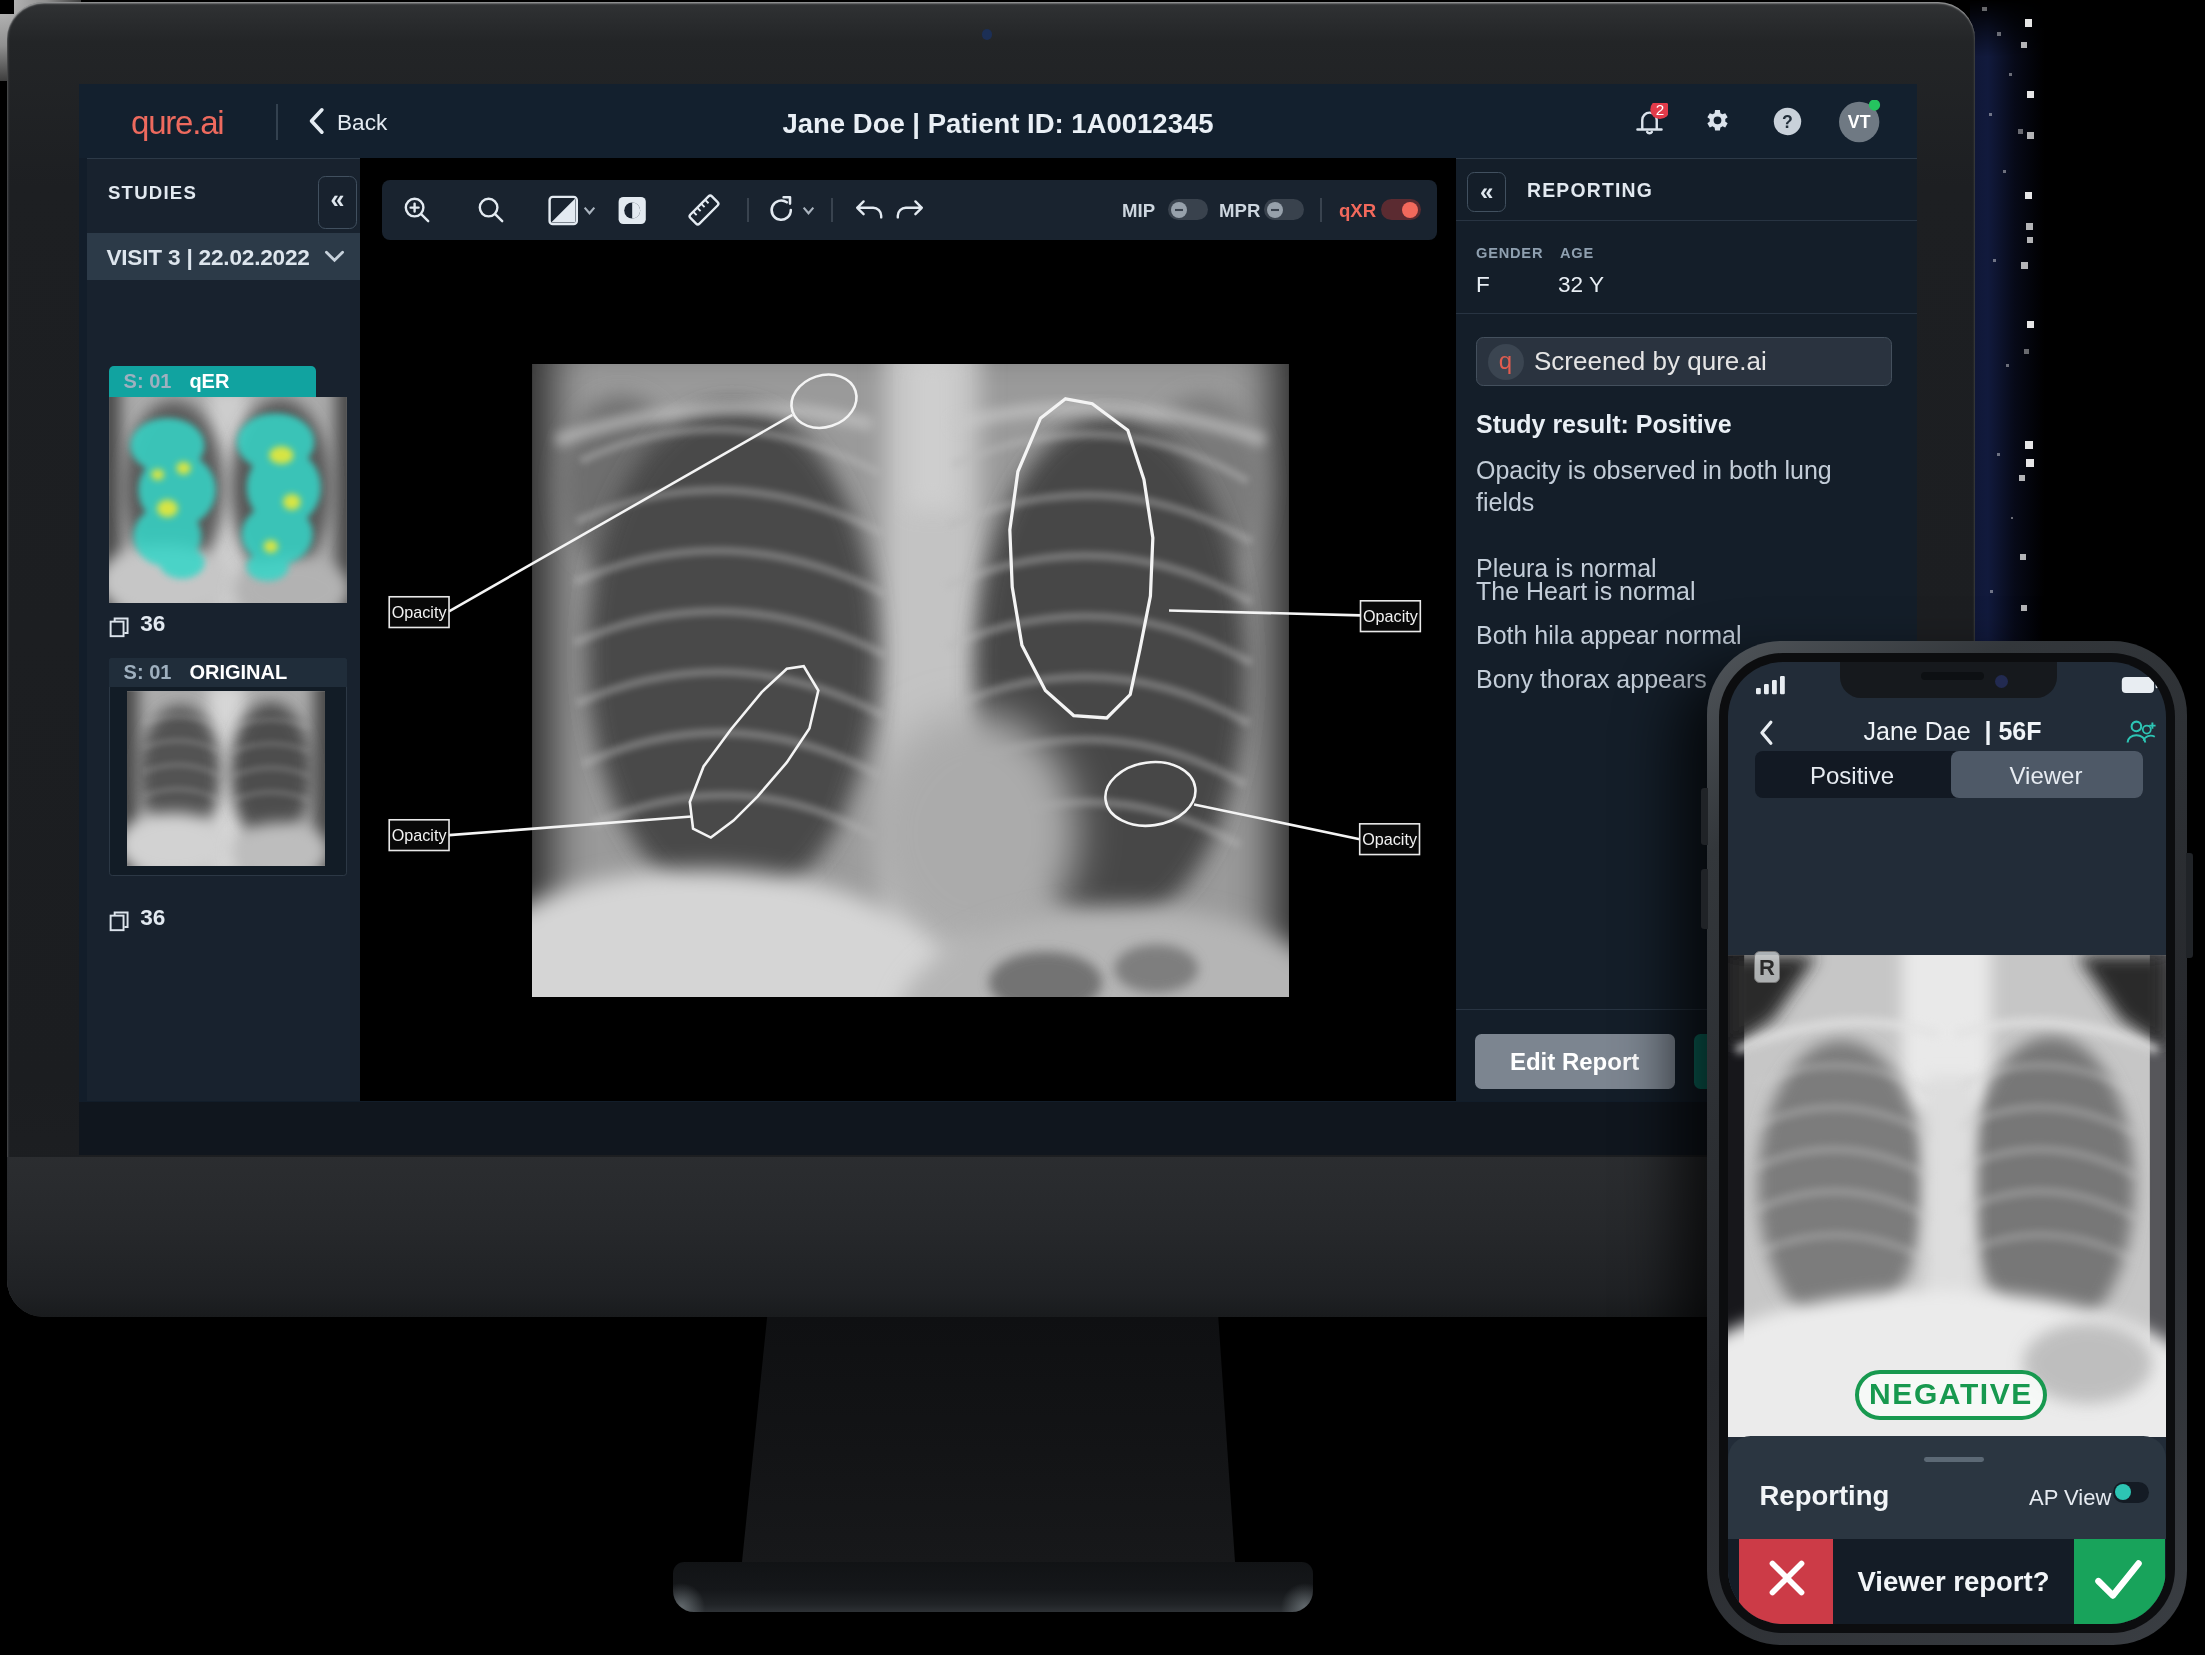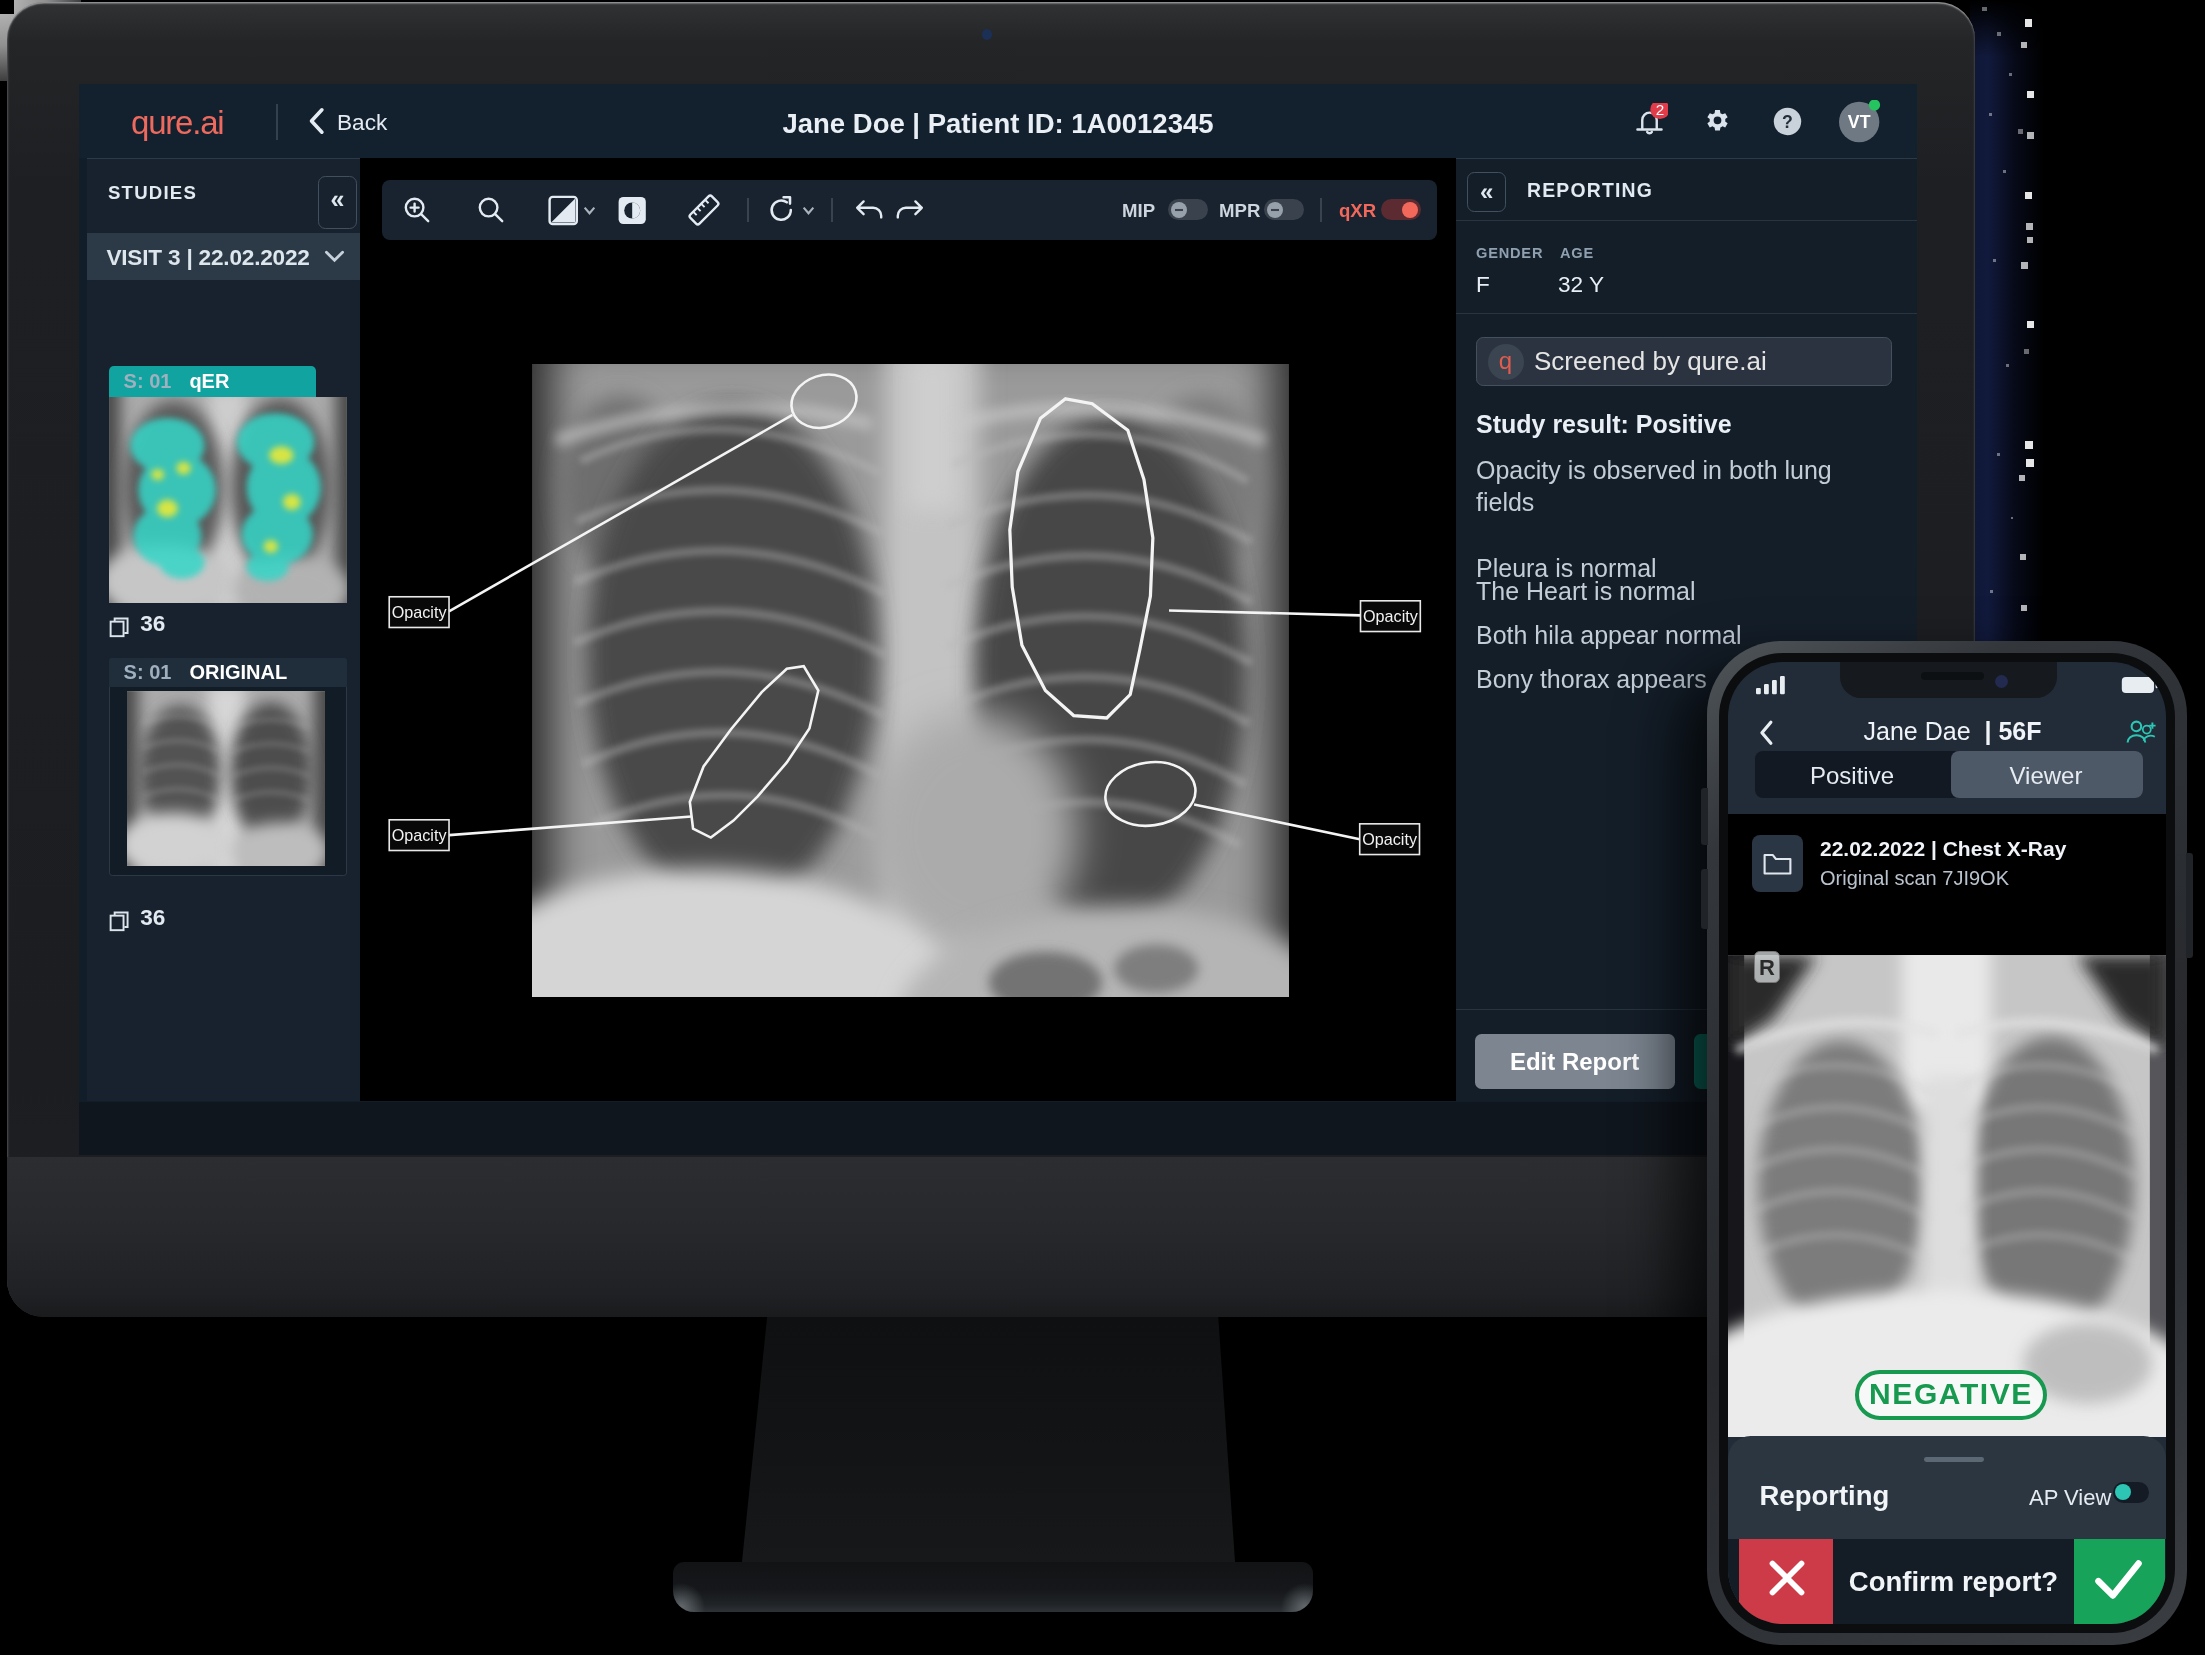--- a/index.html
+++ b/index.html
@@ -502,29 +502,20 @@
         <path d="M2 29 a11 9 0 0 1 22 0" stroke="#2dc5b4" stroke-width="2.6" fill="none"></path>
         <circle cx="26" cy="13" r="5" stroke="#2dc5b4" stroke-width="2.2" fill="none"></circle>
         <path d="M22 27 a9 8 0 0 1 14 -5" stroke="#2dc5b4" stroke-width="2.2" fill="none"></path>
         <path d="M33 4 v8 M29 8 h8" stroke="#2dc5b4" stroke-width="2.4"></path>
       </svg>
       <div id="seg">
         <div class="sel"></div>
         <div class="segtxt" style="left:0px">Positive</div>
         <div class="segtxt" style="left:194px">Viewer</div>
       </div>
-      <div id="prow">
-        <div id="folder">
-          <svg style="position:absolute;left:11.3px;top:14.6px" width="29" height="26" viewBox="0 0 36 32">
-            <path d="M2 6 h10 l4 5 h18 v18 h-32 z" fill="none" stroke="#dfe6ee" stroke-width="2.6" stroke-linejoin="round"></path>
-          </svg>
-        </div>
-        <div style="position:absolute;left:92px;top:22.6px;font-size:21px;font-weight:bold;color:#f0f4f8;">22.02.2022 | Chest X-Ray</div>
-        <div style="position:absolute;left:92px;top:53px;font-size:20px;color:#b9c3cd;">Original scan 7JI9OK</div>
-      </div>
       <div id="pxray">
         <svg width="438" height="482" viewBox="0 0 542 596">
           <defs>
             <filter id="pb20" x="-30%" y="-30%" width="160%" height="160%">
               <feGaussianBlur stdDeviation="20"></feGaussianBlur>
             </filter>
             <filter id="pb10" x="-30%" y="-30%" width="160%" height="160%">
               <feGaussianBlur stdDeviation="10"></feGaussianBlur>
             </filter>
             <filter id="pb5" x="-40%" y="-40%" width="180%" height="180%">
@@ -571,18 +562,18 @@
           <div class="red">
             <svg style="position:absolute;left:27px;top:18px" width="42" height="42" viewBox="0 0 52 52">
               <path d="M8 8 L44 44 M44 8 L8 44" stroke="#fff" stroke-width="7" stroke-linecap="round"></path>
             </svg>
           </div>
           <div class="grn">
             <svg style="position:absolute;left:18px;top:18px" width="53" height="45" viewBox="0 0 66 56">
               <path d="M8 30 L26 48 L58 8" stroke="#fff" stroke-width="8" fill="none" stroke-linecap="round" stroke-linejoin="round"></path>
             </svg>
           </div>
-          <div class="ctxt">Confirm report?</div>
+          <div class="ctxt">Viewer report?</div>
         </div>
       </div>
     </div>
   </div>
 
 
 </body></html>

